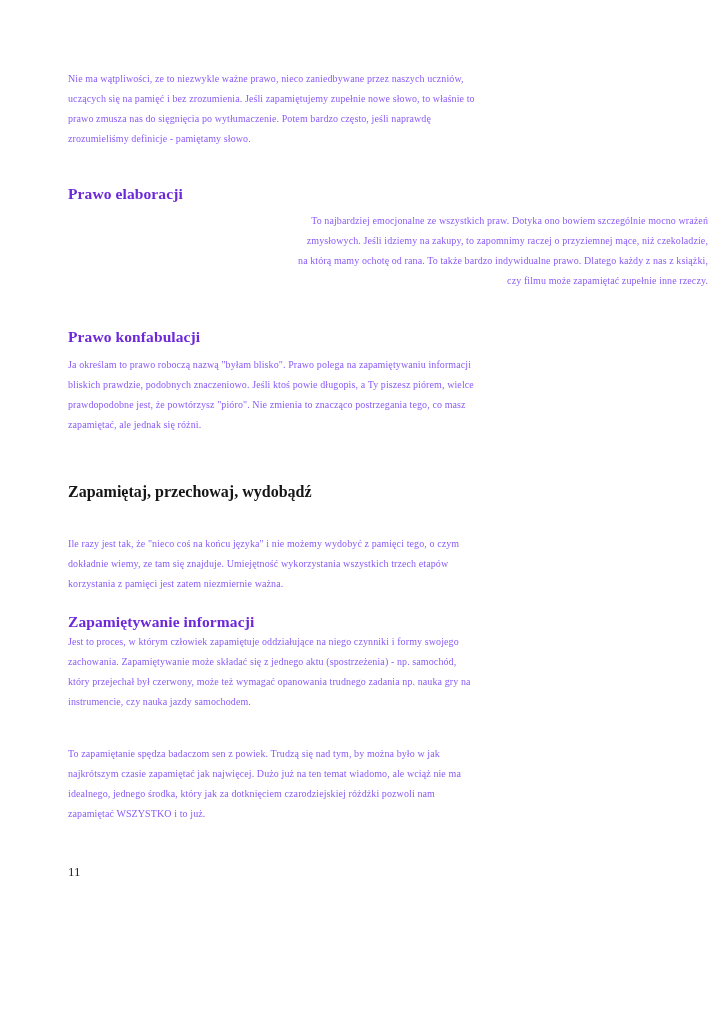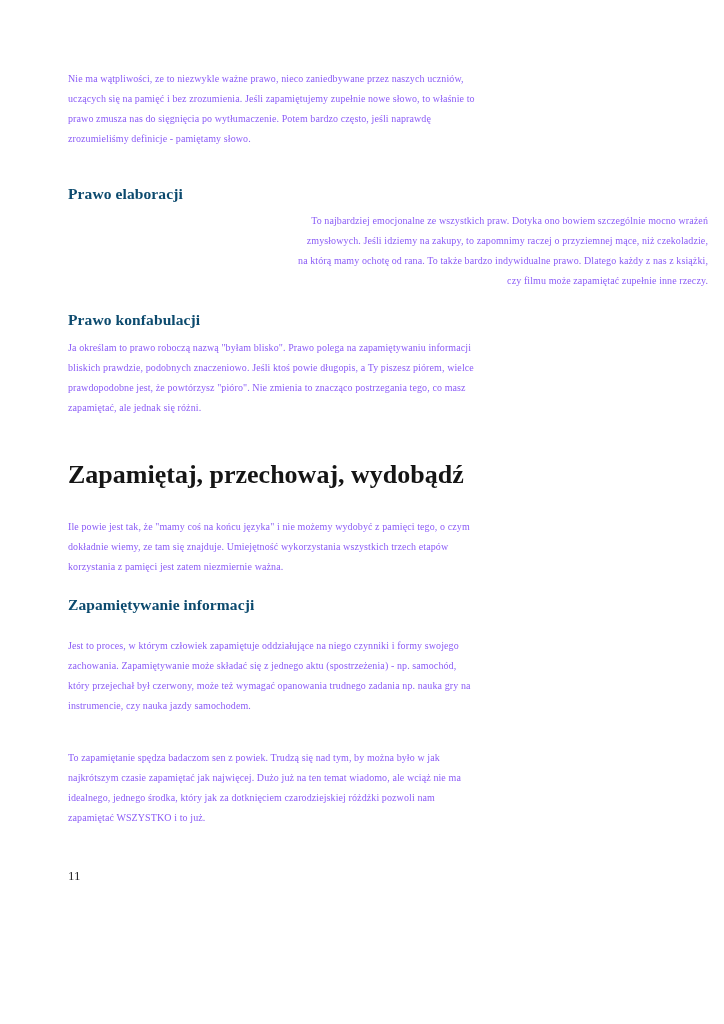--- a/index.html
+++ b/index.html
@@ -32,39 +32,39 @@
     line-height: 20px;
     white-space: pre-line;
     color: #8b5cf6;
     letter-spacing: 0.1px;
   }
   .subheading {
     margin: 0;
     font-size: 15.5px;
     line-height: 20px;
     font-weight: bold;
-    color: #0c4a6e;
+    color: #6d28d9;
     letter-spacing: 0.1px;
   }
   .mainheading {
     margin: 0;
-    font-size: 26px;
+    font-size: 16px;
     line-height: 30px;
     font-weight: bold;
     color: #151515;
   }
   .mt-35 { margin-top: 35px; }
   .mt-7  { margin-top: 7px; text-align: right; }
-  .mt-33 { margin-top: 19px; }
+  .mt-33 { margin-top: 36px; }
   .mt-8  { margin-top: 8px; }
   .mt-42 { margin-top: 42px; }
   .mt-12 { margin-top: 12px; }
   .mt-27 { margin-top: 27px; }
   .mt-38 { margin-top: 18px; font-family: Liberation Serif, serif; }
-  .mt-5  { margin-top: 21px; }
+  .mt-5  { margin-top: 0; }
   .mt-32 { margin-top: 32px; }
   .page-number {
     margin-top: 38px;
     font-size: 13px;
     line-height: 20px;
     color: #2a2a2c;
   }
 </style>
 </head>
 <body>
@@ -87,21 +87,21 @@
     <h3 class="subheading mt-33">Prawo konfabulacji</h3>
 
     <p class="para mt-8">Ja określam to prawo roboczą nazwą "byłam blisko". Prawo polega na zapamiętywaniu informacji
 bliskich prawdzie, podobnych znaczeniowo. Jeśli ktoś powie długopis, a Ty piszesz piórem, wielce
 prawdopodobne jest, że powtórzysz "pióro". Nie zmienia to znacząco postrzegania tego, co masz
 zapamiętać, ale jednak się różni.</p>
 
     <h1 class="mainheading mt-42">Zapamiętaj, przechowaj, wydobądź</h1>
 
 
-    <p class="para mt-27">Ile powie jest tak, że "mamy coś na końcu języka" i nie możemy wydobyć z pamięci tego, o czym
+    <p class="para mt-27">Ile razy jest tak, że "nieco coś na końcu języka" i nie możemy wydobyć z pamięci tego, o czym
 dokładnie wiemy, ze tam się znajduje. Umiejętność wykorzystania wszystkich trzech etapów
 korzystania z pamięci jest zatem niezmiernie ważna.</p>
 
     <h3 class="subheading mt-38">Zapamiętywanie informacji</h3>
 
     <p class="para mt-5">Jest to proces, w którym człowiek zapamiętuje oddziałujące na niego czynniki i formy swojego
 zachowania. Zapamiętywanie może składać się z jednego aktu (spostrzeżenia) - np. samochód,
 który przejechał był czerwony, może też wymagać opanowania trudnego zadania np. nauka gry na
 instrumencie, czy nauka jazdy samochodem.</p>
 

